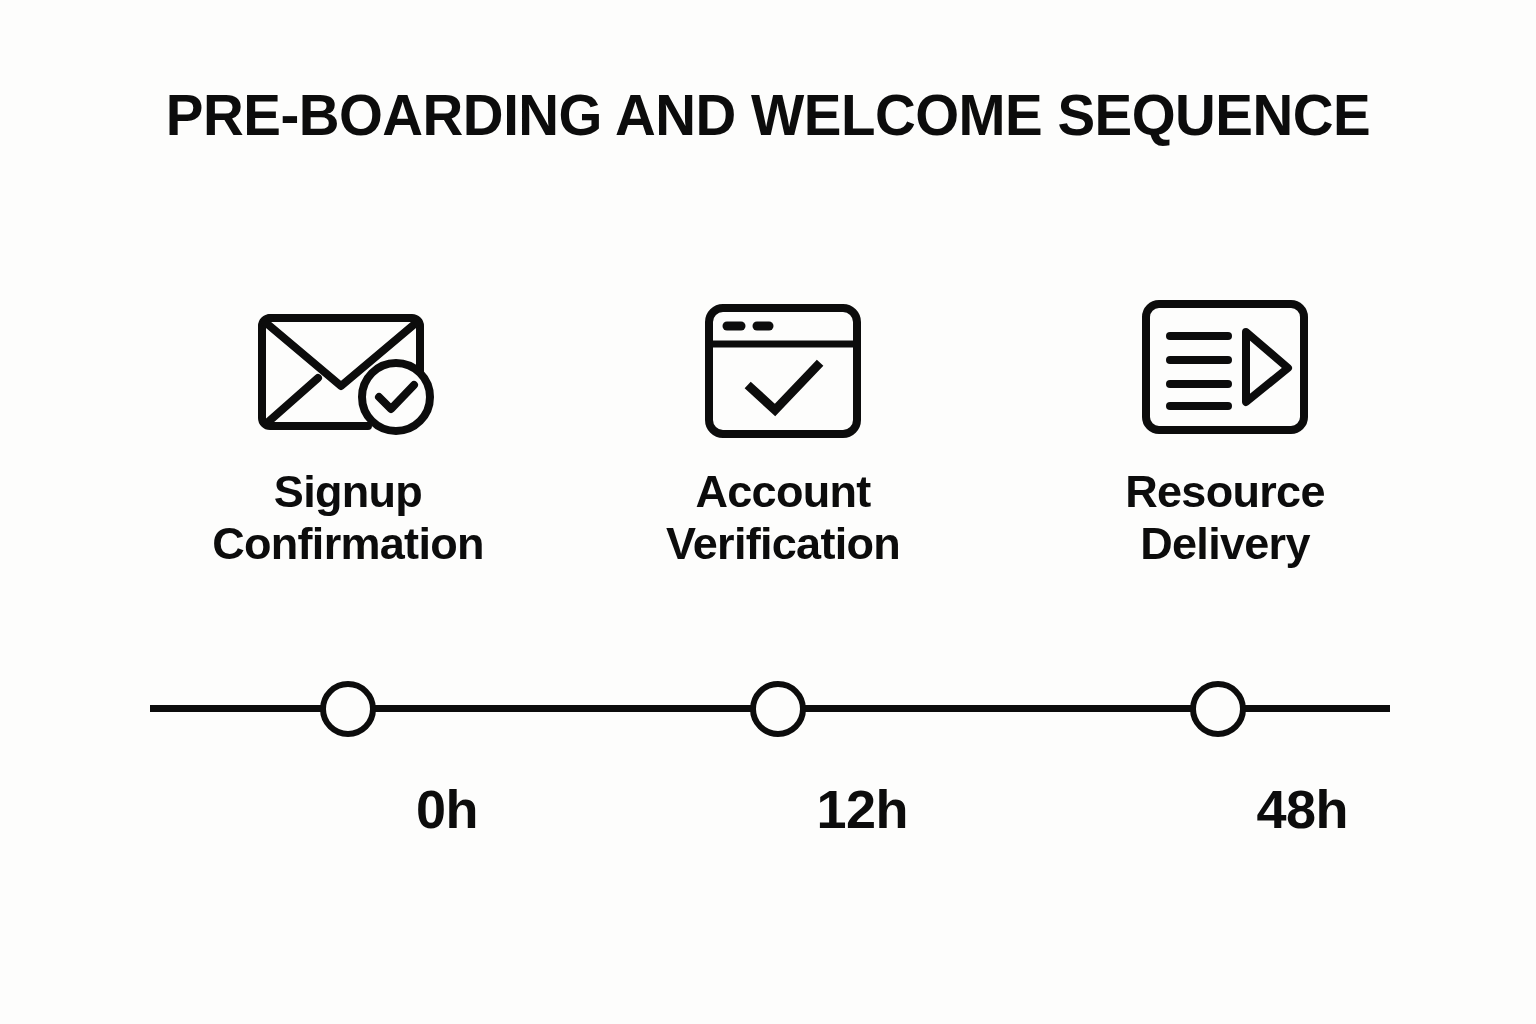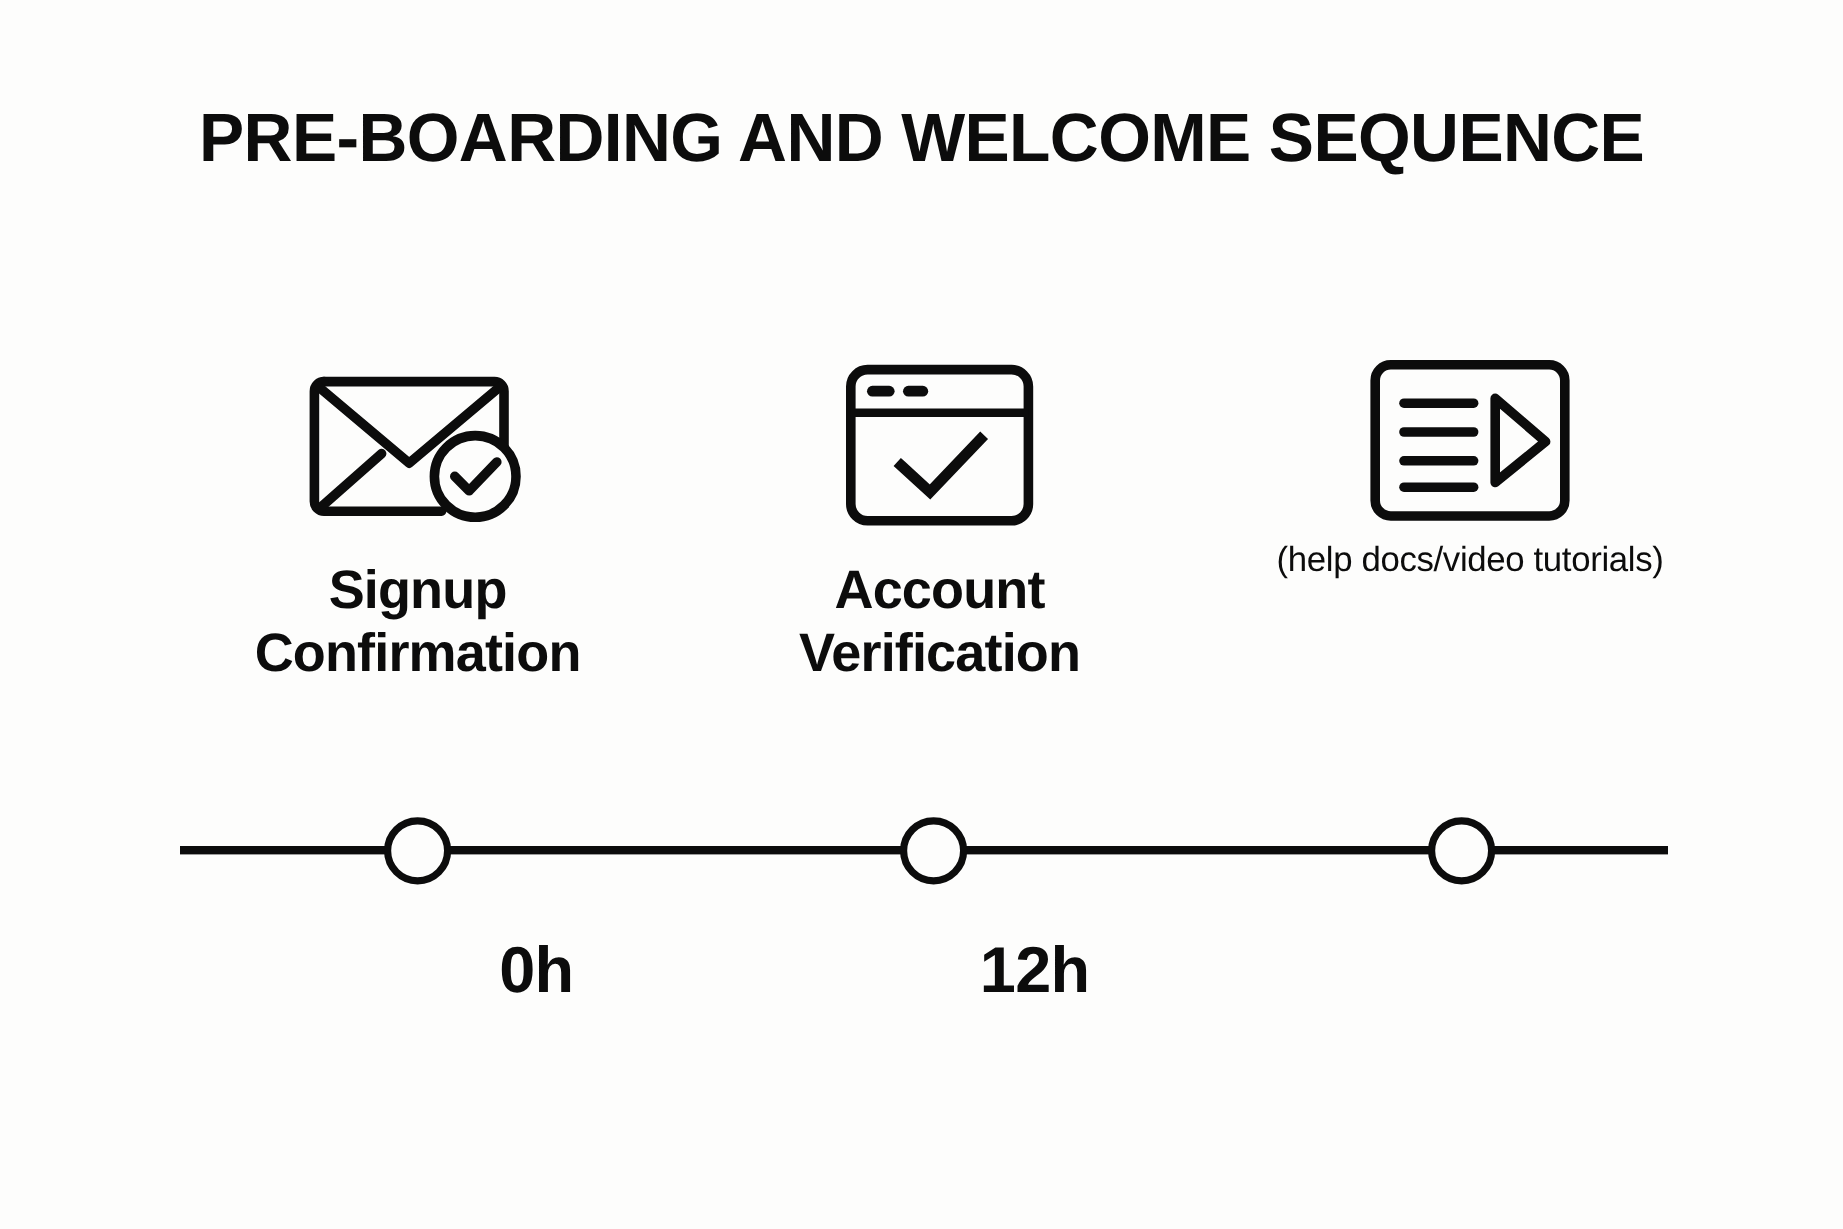--- a/index.html
+++ b/index.html
@@ -173,27 +173,31 @@
       <div class="icon-wrap">
         <svg width="186" height="150" viewBox="0 0 186 150" fill="none" aria-hidden="true">
           <rect x="14" y="12" width="158" height="126" rx="13" stroke="#0c0c0c" stroke-width="8" fill="none"></rect>
           <path d="M38 44 H96" stroke="#0c0c0c" stroke-width="8" stroke-linecap="round"></path>
           <path d="M38 68 H96" stroke="#0c0c0c" stroke-width="8" stroke-linecap="round"></path>
           <path d="M38 92 H96" stroke="#0c0c0c" stroke-width="8" stroke-linecap="round"></path>
           <path d="M38 114 H96" stroke="#0c0c0c" stroke-width="8" stroke-linecap="round"></path>
           <path d="M114 40 L156 76 L114 110 Z" stroke="#0c0c0c" stroke-width="8" stroke-linejoin="round" fill="none"></path>
         </svg>
       </div>
-      <div class="step-sub">(help docs/video tutorials)</div>
+      <div class="step-label">
+        <span>Resource</span>
+        <span class="l2">Delivery</span>
+      </div>
     </div>
 
   </div>
 
   <div class="timeline-line"></div>
 
   <div class="node node-0"></div>
   <div class="node node-1"></div>
   <div class="node node-2"></div>
 
   <div class="time-label time-0">0h</div>
   <div class="time-label time-1">12h</div>
+  <div class="time-label time-2">48h</div>
 
 </div>
 
 </body></html>

